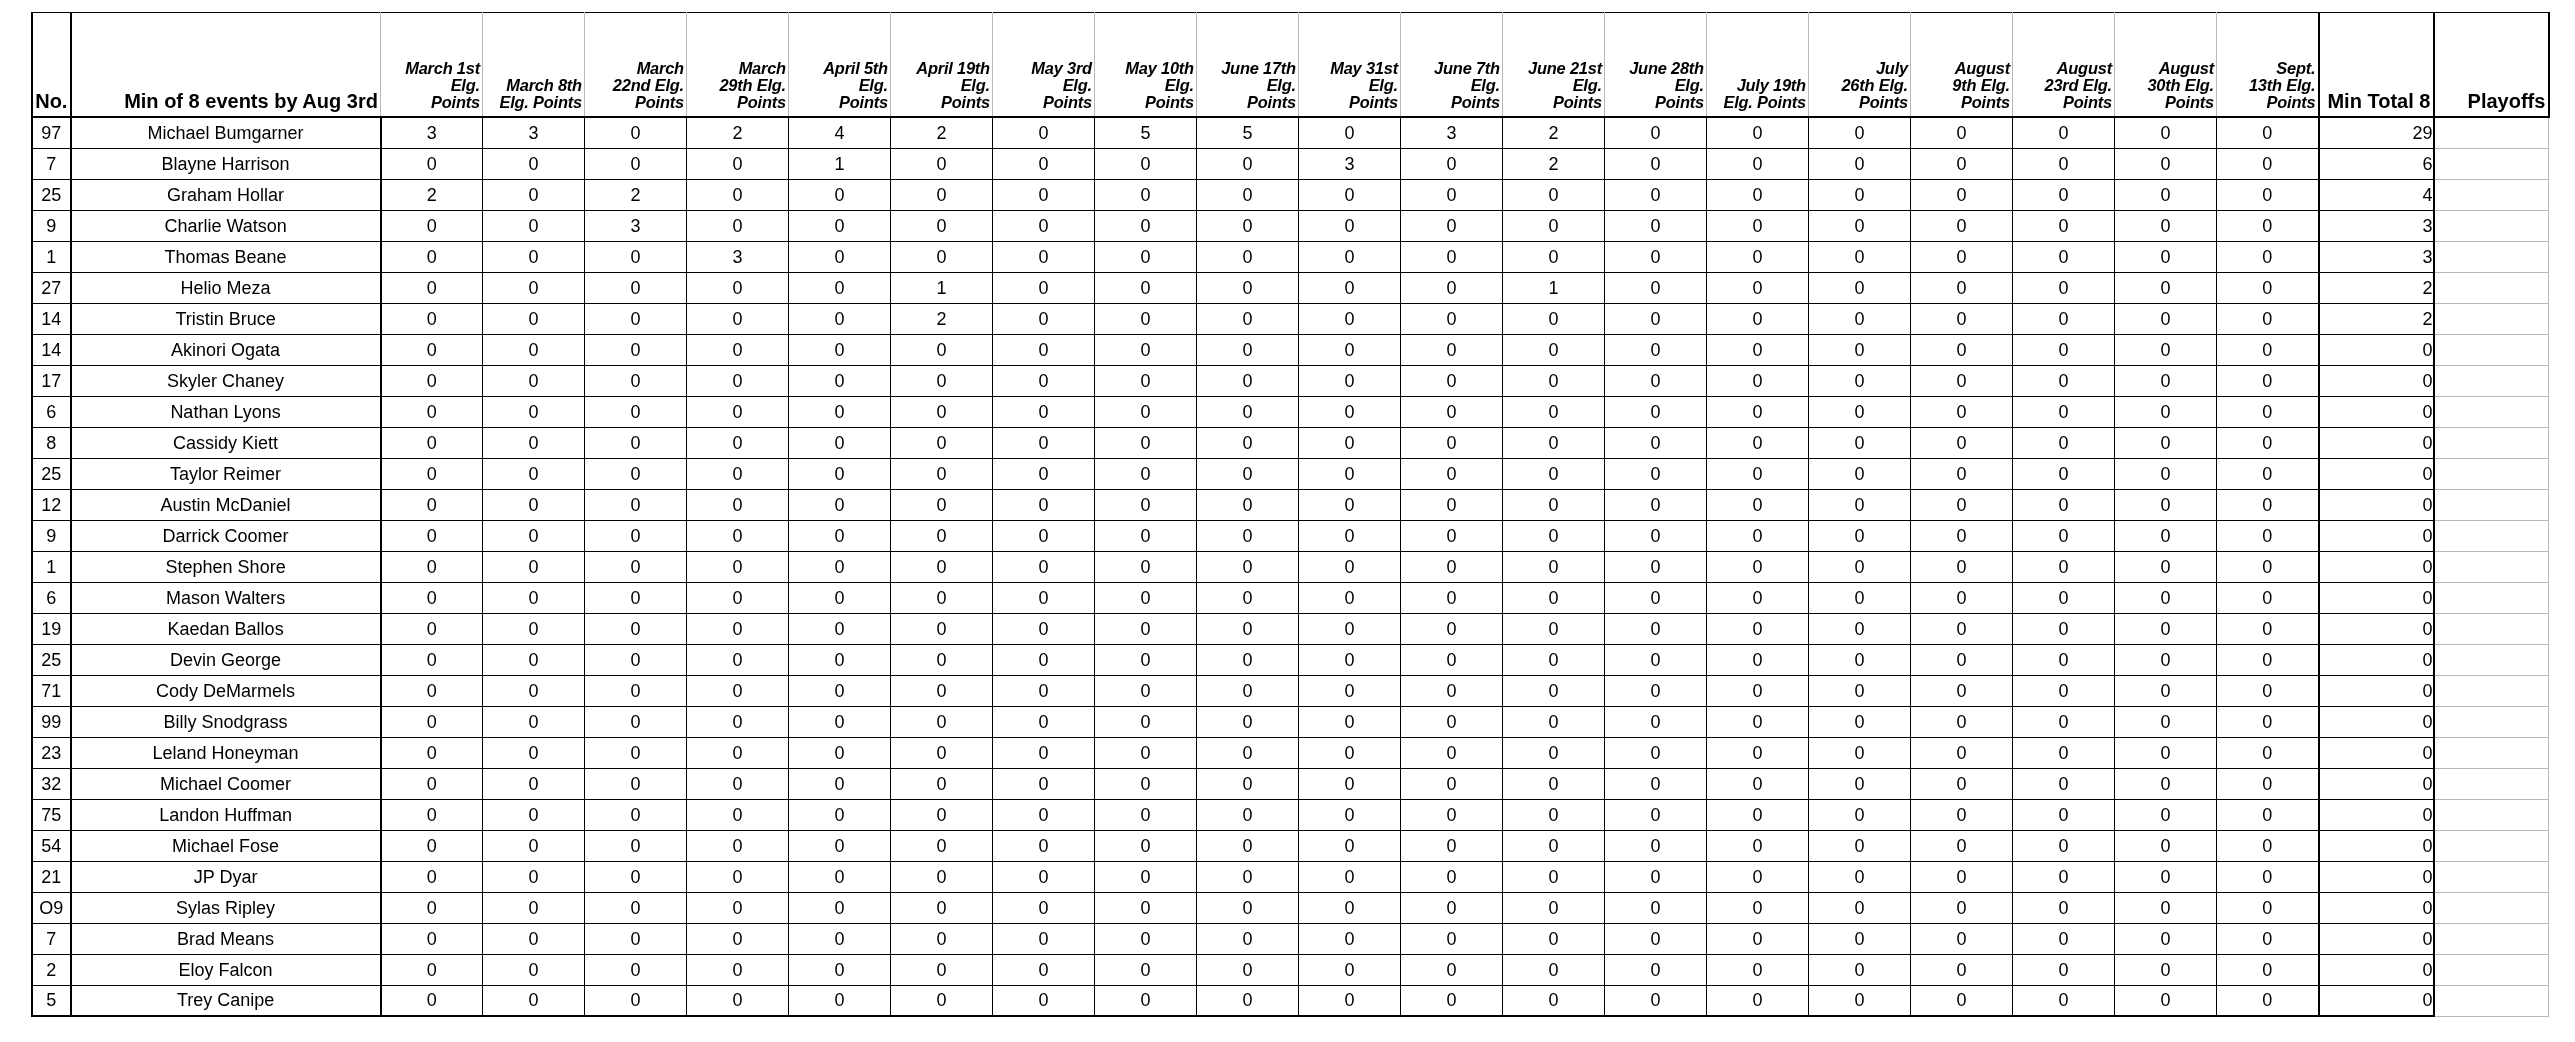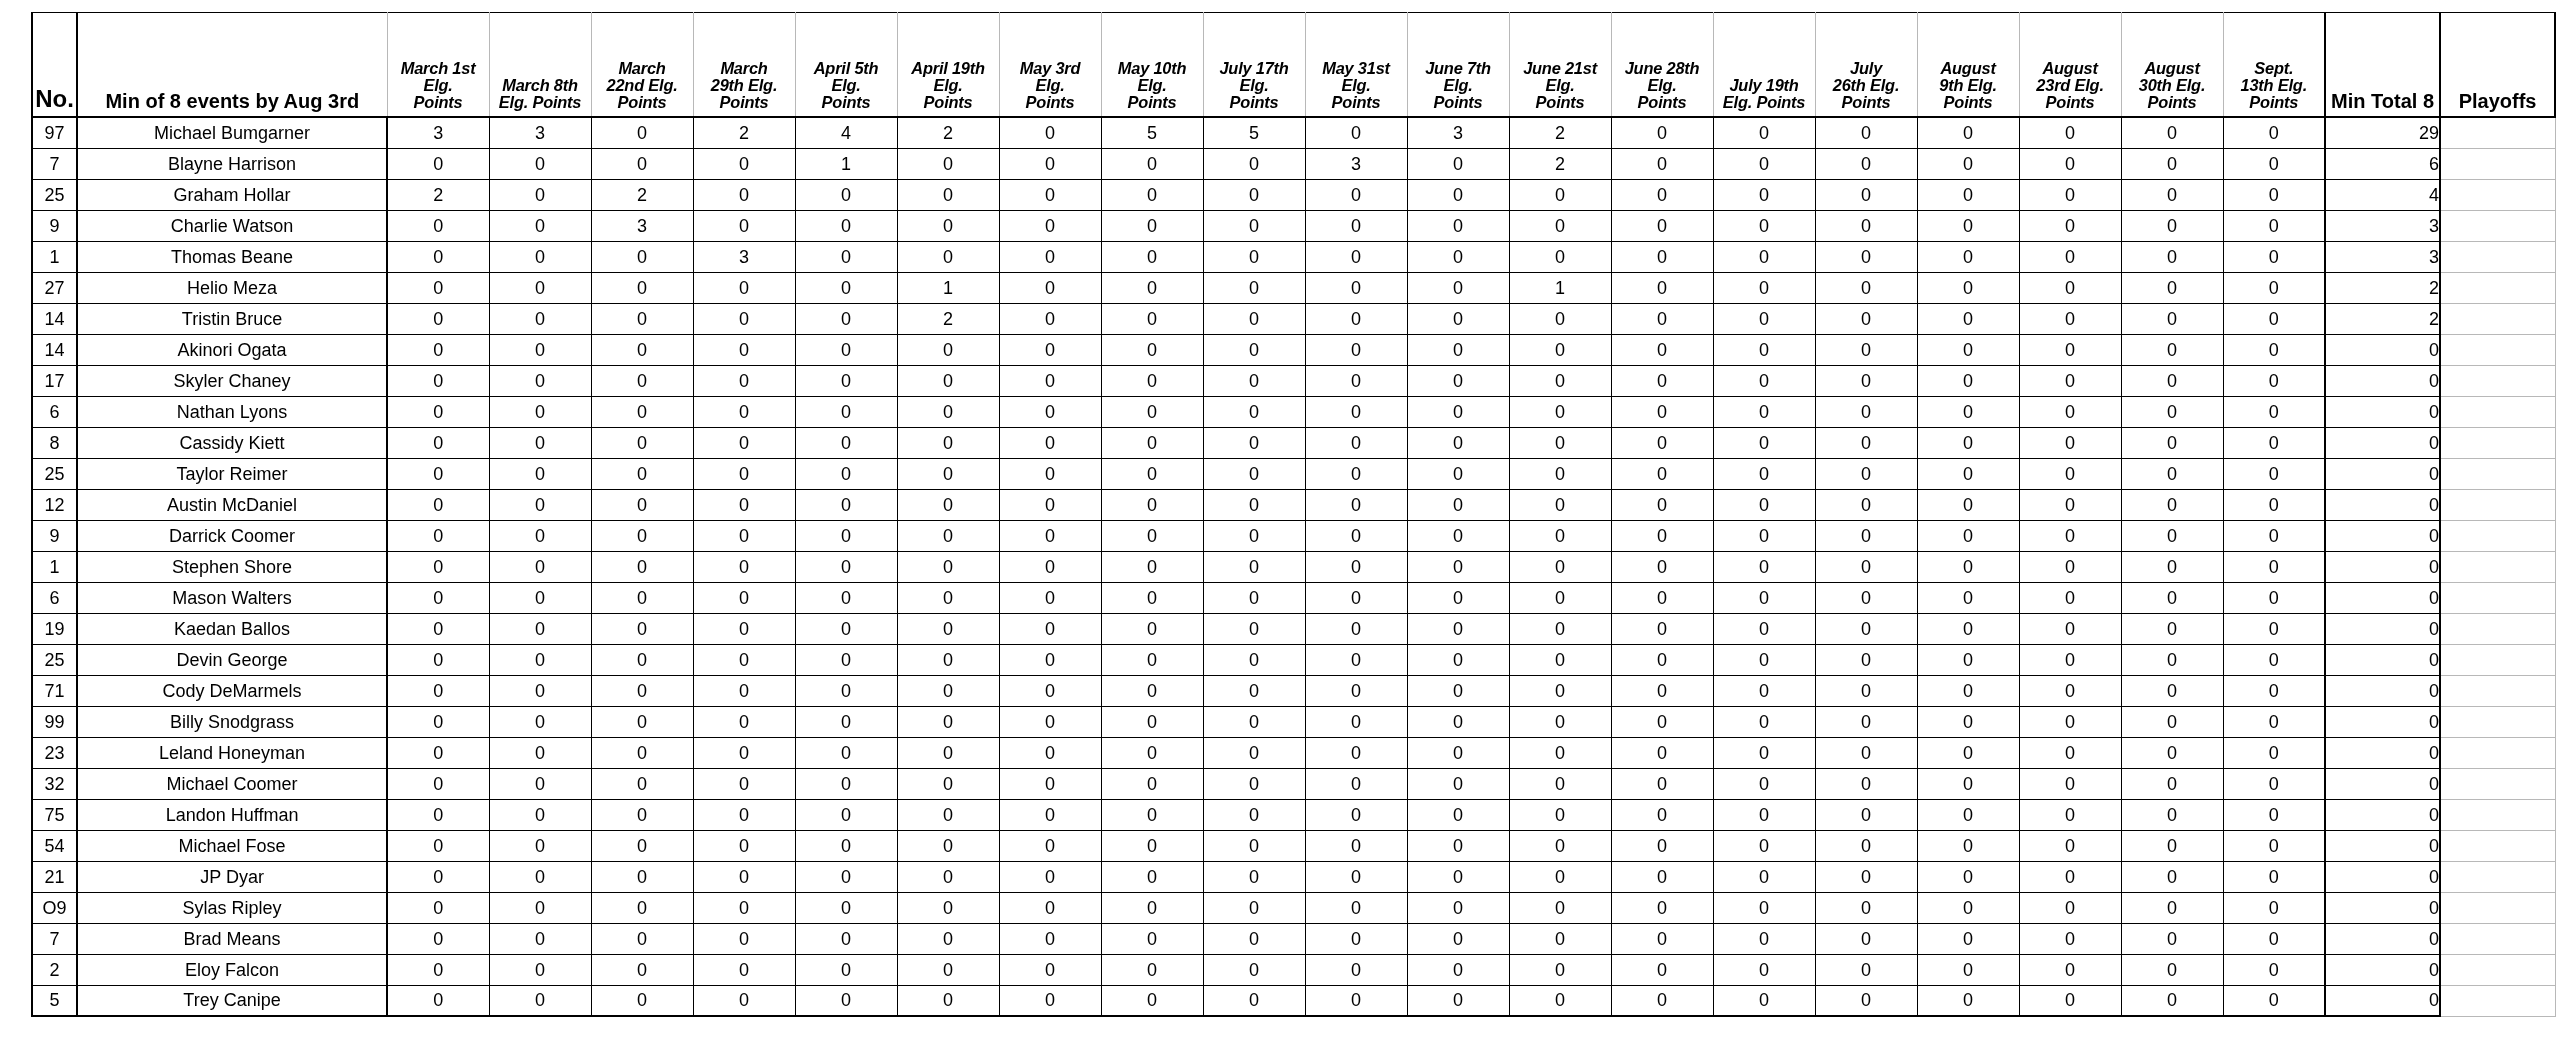--- a/index.html
+++ b/index.html
@@ -35,37 +35,37 @@
 
   
   tr.head-row { height: 105px; }
 
   th.h {
     border-left: 1.6px solid #b8b8b8;
     border-right: 1.6px solid #b8b8b8;
     border-top: 1.6px solid #000000;
     border-bottom: 2.2px solid #000000;
     vertical-align: bottom;
-    text-align: center;
+    text-align: right;
     padding: 0 2.2px 4.4px 2.2px;
     background: #ffffff;
     font-weight: bold;
     font-style: italic;
     font-size: 16.4px;
     line-height: 1.05;
     font-stretch: condensed;
     letter-spacing: -0.2px;
     white-space: pre-line;
   }
 
   th.h-first {
     border-left: 2.2px solid #000000;
     border-right: 2.2px solid #000000;
     font-style: normal;
-    font-size: 24px;
+    font-size: 20px;
     letter-spacing: 0;
   }
   th.h-name {
     border-left: 2.2px solid #000000;
     border-right: 1.6px solid #b8b8b8;
     font-style: normal;
     font-size: 20px;
     letter-spacing: 0;
   }
   th.h-total {
@@ -175,21 +175,21 @@
 Points</th>
           <th class="h">April 19th
 Elg.
 Points</th>
           <th class="h">May 3rd
 Elg.
 Points</th>
           <th class="h">May 10th
 Elg.
 Points</th>
-          <th class="h">July 17th
+          <th class="h">June 17th
 Elg.
 Points</th>
           <th class="h">May 31st
 Elg.
 Points</th>
           <th class="h">June 7th
 Elg.
 Points</th>
           <th class="h">June 21st
 Elg.

